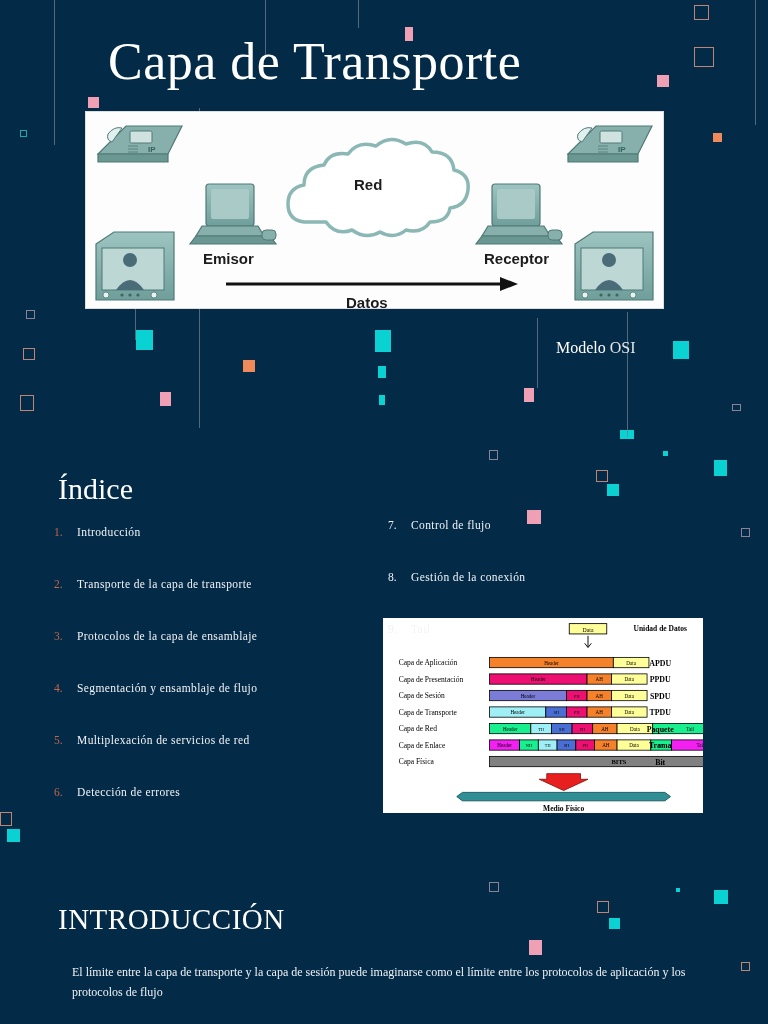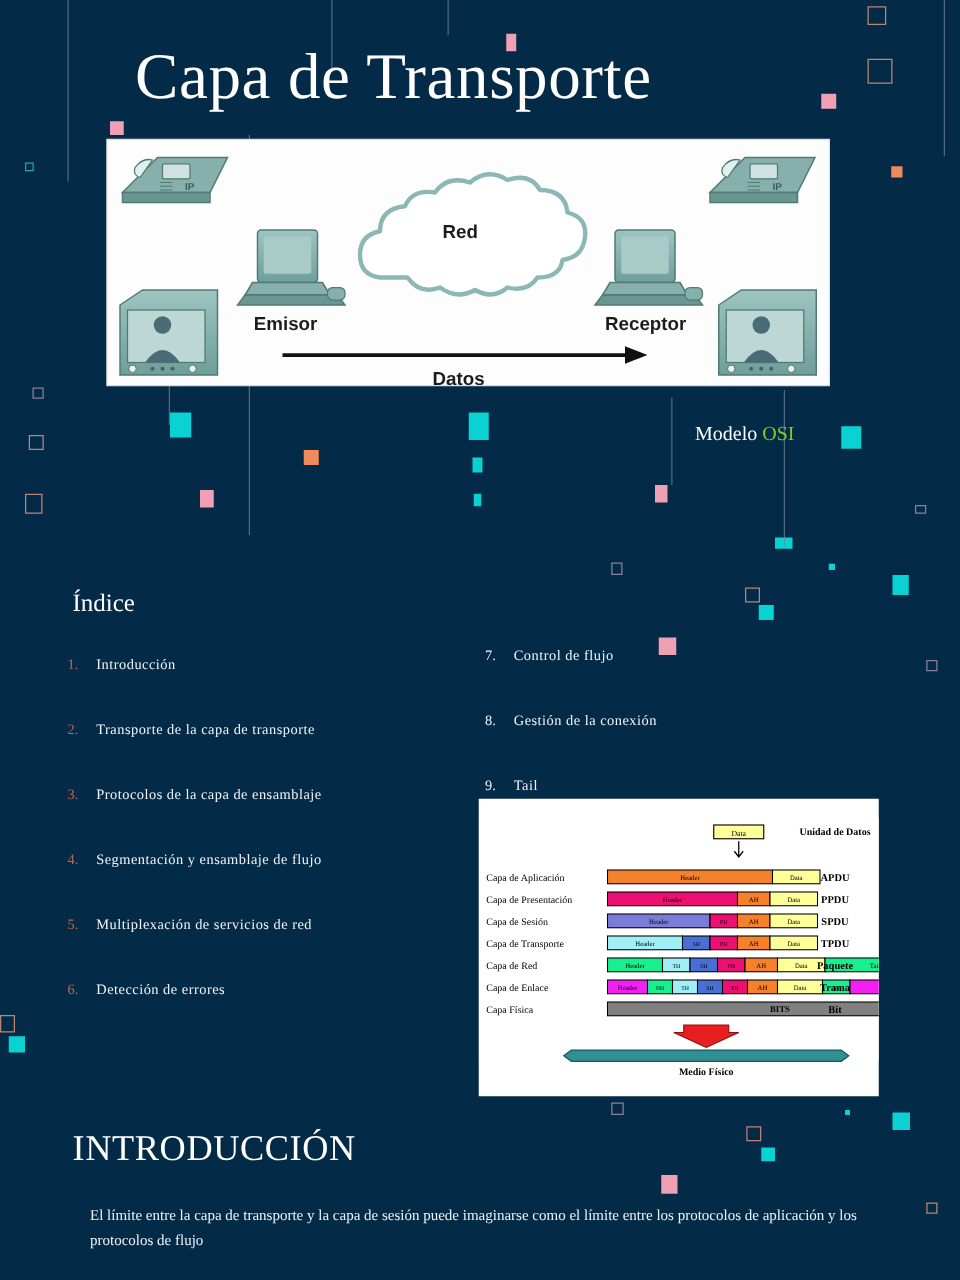--- a/index.html
+++ b/index.html
@@ -37,44 +37,44 @@
     box-shadow:0 0 0 1px #dedede;
     overflow:hidden;
   }
   .hero svg { display:block; width:100%; height:100%; }
 
   
   .modelo-osi {
     position:absolute; left:556px; top:339px;
     font-size:16px; color:#ffffff; z-index:3; white-space:nowrap;
   }
-  .modelo-osi .osi { color:#84cc16; }
+  .modelo-osi .osi { color:#e5e5e5; }
 
   
   .indice-heading {
     position:absolute; left:58px; top:472px;
-    font-size:20px; color:#ffffff; z-index:3;
+    font-size:30px; color:#ffffff; z-index:3;
   }
   .toc-col { position:absolute; z-index:3; }
   .toc-left  { left:54px;  top:525px; width:320px; }
   .toc-right { left:388px; top:518px; width:240px; }
   .toc-item {
     display:flex; gap:10px; align-items:baseline;
     font-size:11.5px; color:#f2f4f7; line-height:1.3;
   }
   .toc-left  .toc-item { margin-bottom:37px; }
   .toc-right .toc-item { margin-bottom:37px; }
   .toc-num   { color:#c2654a; min-width:13px; }
   .toc-right .toc-num { color:#eef1f5; }
   .toc-txt   { letter-spacing:.4px; }
 
   
   .osi-fig {
-    position:absolute; left:383px; top:639px;
-    width:320px; height:238px; background:#ffffff; z-index:2;
+    position:absolute; left:383px; top:618px;
+    width:320px; height:195px; background:#ffffff; z-index:2;
   }
   .osi-fig svg { display:block; width:100%; height:100%; }
 
   
   .intro-heading {
     position:absolute; left:58px; top:903px;
     font-size:29px; color:#ffffff; letter-spacing:.5px; z-index:3;
   }
   .intro-body {
     position:absolute; left:72px; top:963px; width:660px;

